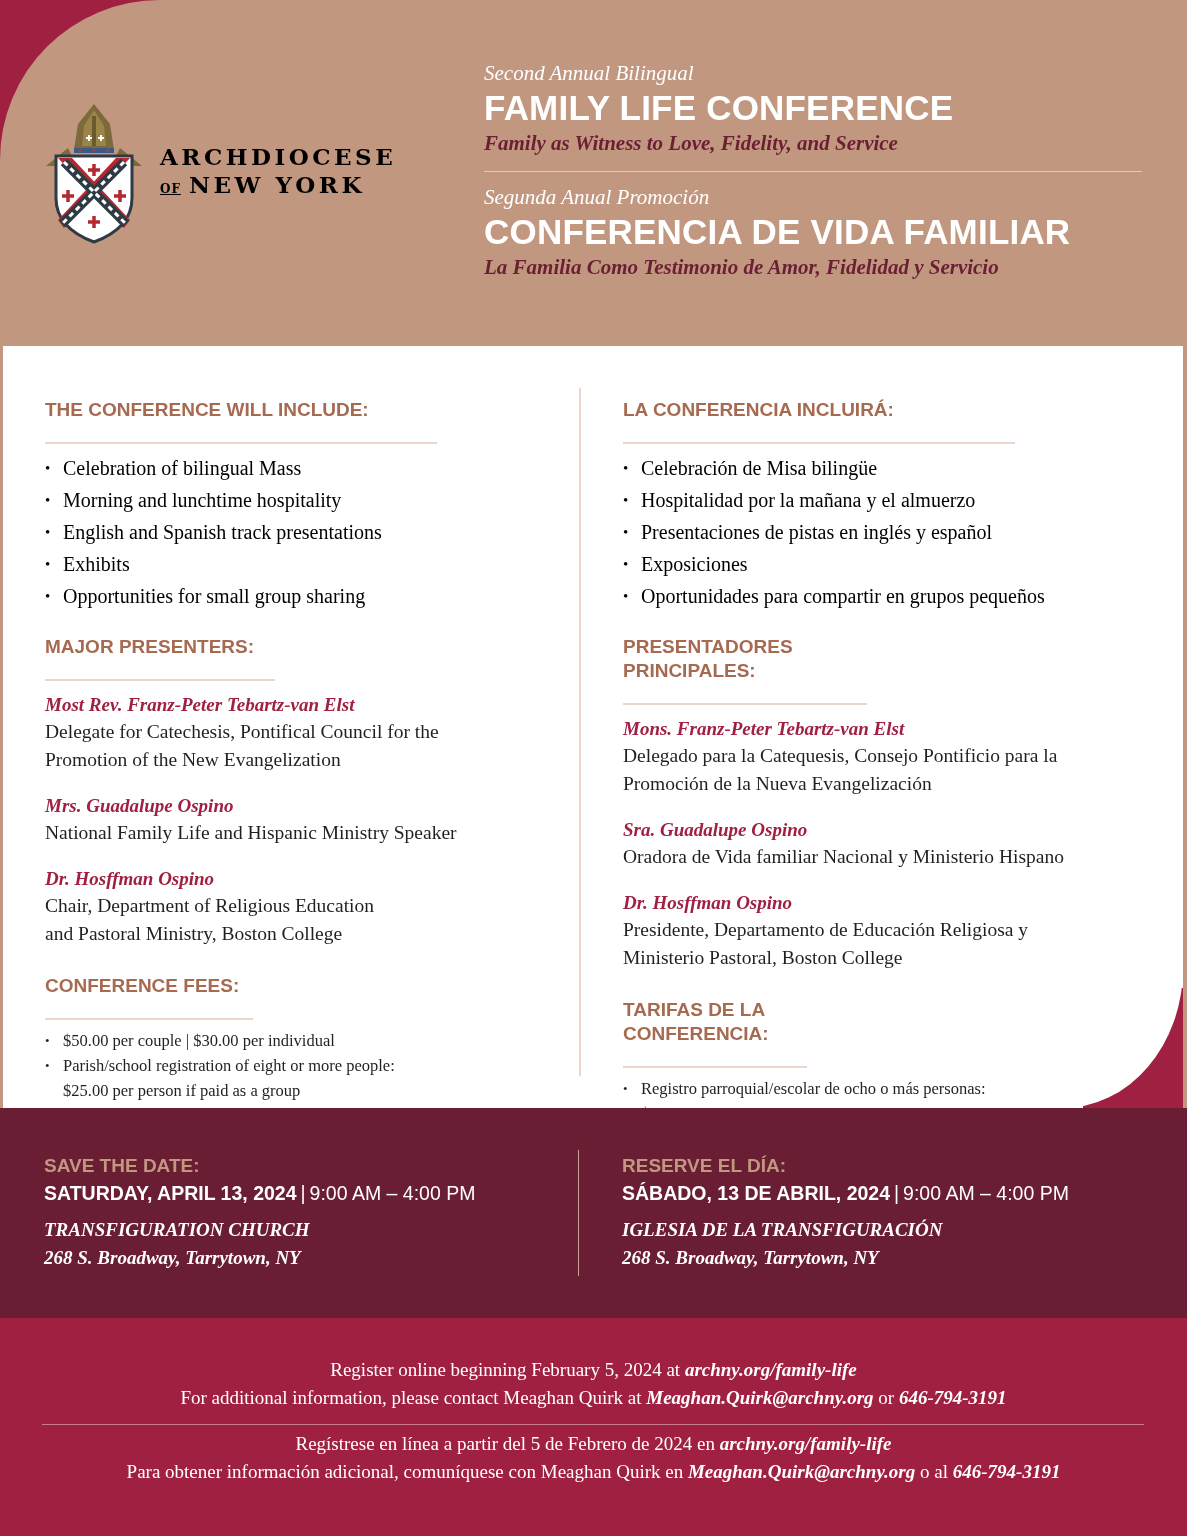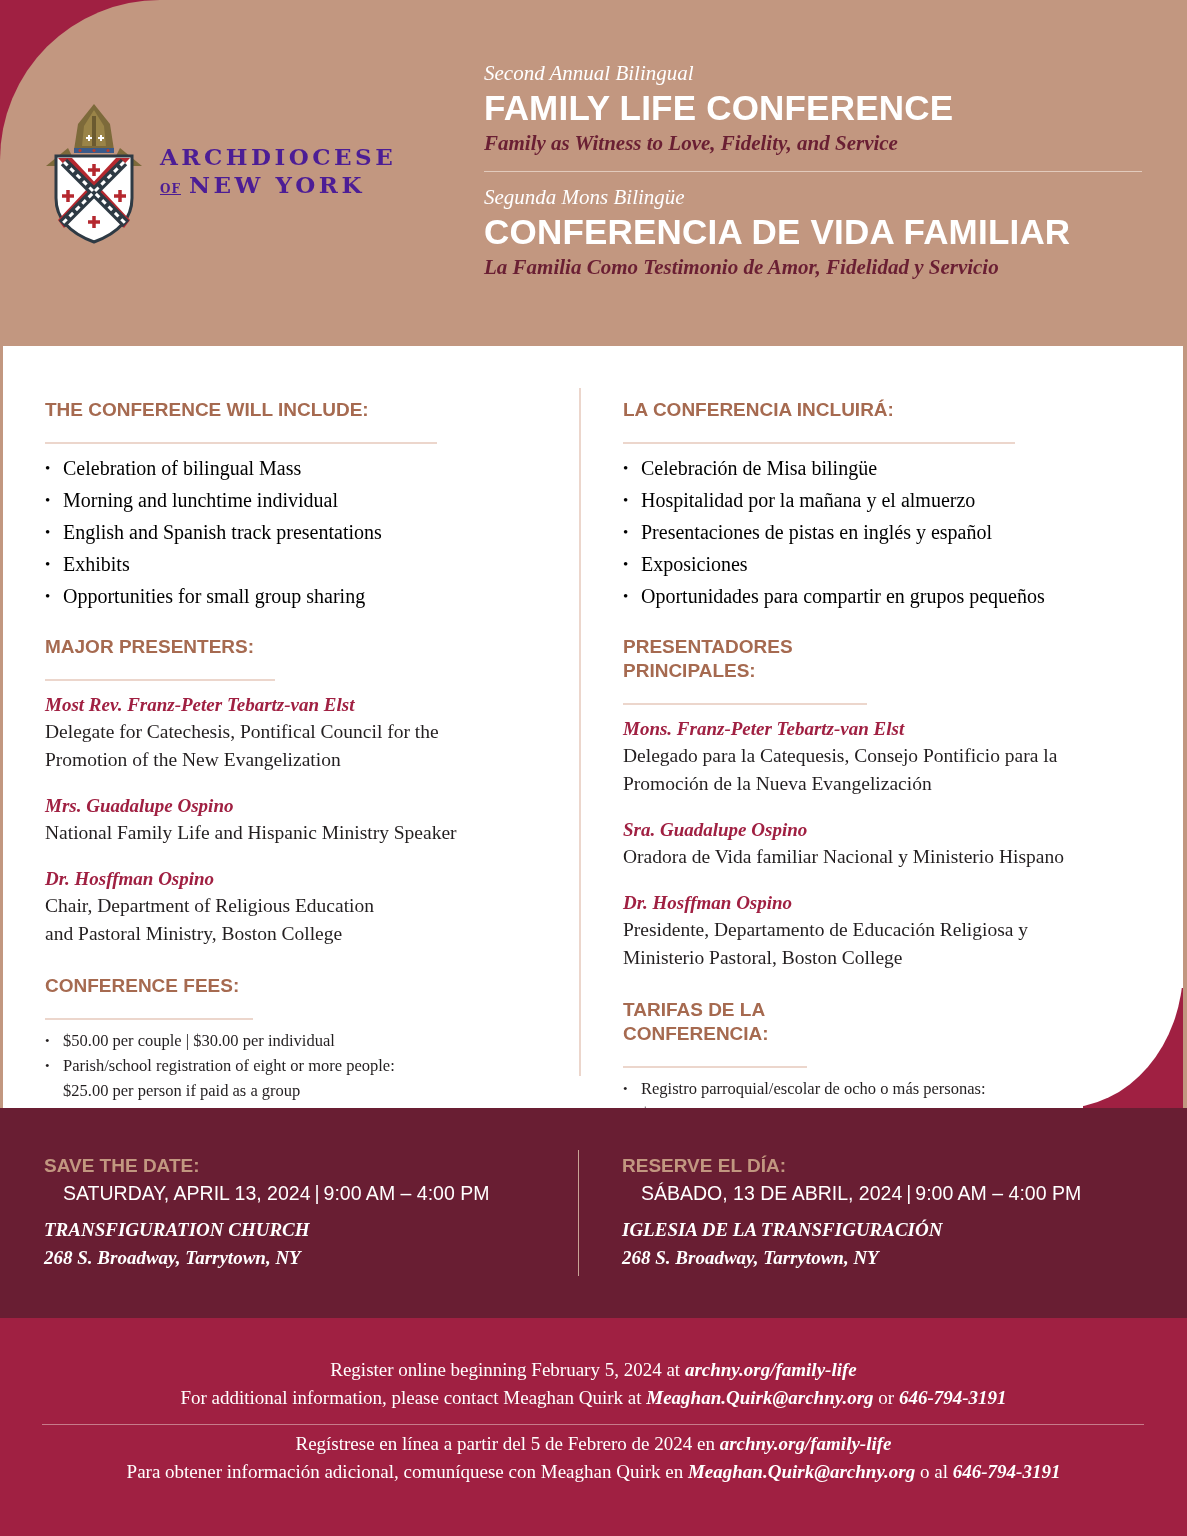--- a/index.html
+++ b/index.html
@@ -13,21 +13,21 @@
     }
     .corner-tl::after {
       content: ""; position: absolute; left: 0; top: 0; width: 320px; height: 320px;
       border-top-left-radius: 160px; background: #c29780;
     }
 
     
     .header { position: absolute; left: 0; top: 0; width: 1187px; height: 346px; }
     .logo { position: absolute; left: 42px; top: 102px; display: flex; align-items: center; }
     .crest { width: 104px; height: 142px; }
-    .logo-text { margin-left: 14px; font-family: "DejaVu Serif", serif; color: #4c1d95; letter-spacing: 3.5px; font-weight: bold; }
+    .logo-text { margin-left: 14px; font-family: "DejaVu Serif", serif; color: #000000; letter-spacing: 3.5px; font-weight: bold; }
     .logo-line1 { font-size: 23px; line-height: 28px; }
     .logo-line2 { font-size: 23px; line-height: 28px; display: flex; align-items: baseline; }
     .logo-of { font-size: 12px; text-decoration: underline; margin-right: 8px; letter-spacing: 1px; }
 
     .titles { position: absolute; left: 484px; top: 58px; width: 660px; }
     .kicker { font-style: italic; color: #fff; font-size: 21px; line-height: 30px; }
     .big { font-family: "Liberation Sans", sans-serif; color: #fff; font-weight: bold; font-size: 35px; line-height: 40px; letter-spacing: 0.2px; }
     .sub { font-style: italic; font-weight: bold; color: #6a1f33; font-size: 21px; line-height: 30px; }
     .title-divider { height: 1px; background: #e2cbbd; margin: 13px 0 10px 0; width: 658px; }
 
@@ -66,21 +66,21 @@
     .fees li::before { content: "•"; position: absolute; left: 0; top: 0; font-size: 13px; }
 
     
     .band { position: absolute; left: 0; top: 1108px; width: 1187px; height: 210px; background: #691e33; }
     .band-divider { position: absolute; left: 578px; top: 42px; width: 1px; height: 126px; background: #c8a496; }
     .band-col { position: absolute; top: 46px; }
     .band-col.left { left: 44px; }
     .band-col.right { left: 622px; }
     .save-label { font-family: "Liberation Sans", sans-serif; font-weight: bold; color: #c29780; font-size: 19px; line-height: 24px; }
     .date-line { font-family: "Liberation Sans", sans-serif; color: #fff; font-size: 19.5px; line-height: 30px; white-space: nowrap; }
-    .date-bold { font-weight: normal; margin-left: 19px; }
+    .date-bold { font-weight: bold; }
     .date-sep { margin: 0 4px; }
     .venue { margin-top: 8px; font-style: italic; color: #fff; font-size: 19px; line-height: 28px; font-weight: bold; }
 
     
     .footer { position: absolute; left: 0; top: 1318px; width: 1187px; height: 218px; background: #a02042; color: #fff; text-align: center; }
     .footer-block { position: absolute; left: 0; width: 1187px; }
     .footer-block.en { top: 38px; }
     .footer-block.es { top: 112px; }
     .footer-line { font-size: 19px; line-height: 28px; white-space: nowrap; }
     .footer-line b { font-style: italic; }
@@ -127,35 +127,35 @@
         <span>NEW YORK</span>
       </div>
     </div>
   </div>
 
   <div class="titles">
     <div class="kicker">Second Annual Bilingual</div>
     <div class="big">FAMILY LIFE CONFERENCE</div>
     <div class="sub">Family as Witness to Love, Fidelity, and Service</div>
     <div class="title-divider"></div>
-    <div class="kicker">Segunda Mons Bilingüe</div>
+    <div class="kicker">Segunda Anual Promoción</div>
     <div class="big">CONFERENCIA DE VIDA FAMILIAR</div>
     <div class="sub">La Familia Como Testimonio de Amor, Fidelidad y Servicio</div>
   </div>
 </div>
 
 <div class="panel">
   <div class="panel-curve"></div>
   <div class="col-divider"></div>
 
   <div class="col left">
     <div class="sec-title" style="width:392px">THE CONFERENCE WILL INCLUDE:</div>
     <ul class="bullets">
       <li>Celebration of bilingual Mass</li>
-      <li>Morning and lunchtime individual</li>
+      <li>Morning and lunchtime hospitality</li>
       <li>English and Spanish track presentations</li>
       <li>Exhibits</li>
       <li>Opportunities for small group sharing</li>
     </ul>
     <div class="gap1"></div>
     <div class="sec-title" style="width:230px">MAJOR PRESENTERS:</div>
     <div class="presenter">
       <div class="p-name">Most Rev. Franz-Peter Tebartz-van Elst</div>
       <div class="p-role">Delegate for Catechesis, Pontifical Council for the</div>
       <div class="p-role">Promotion of the New Evangelization</div>

